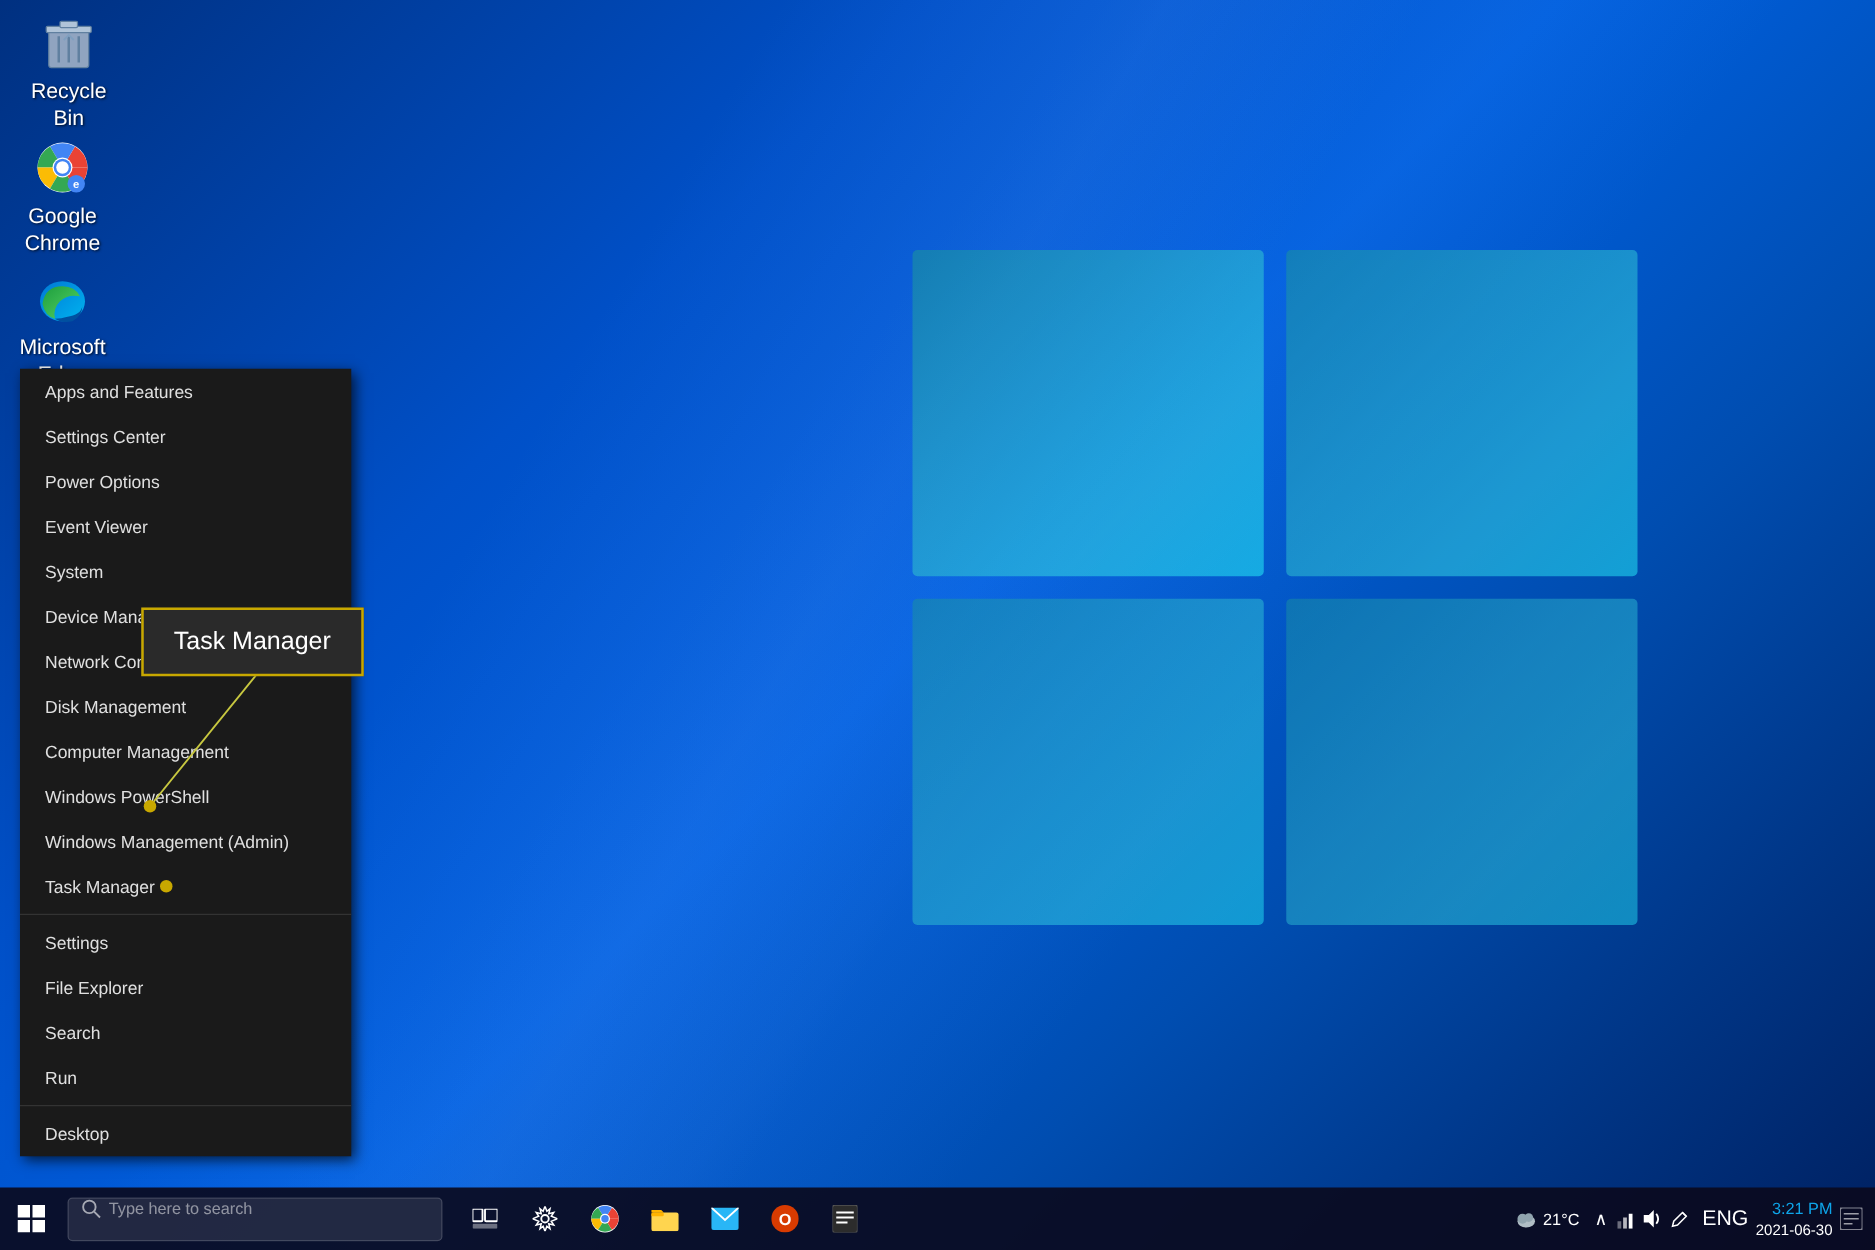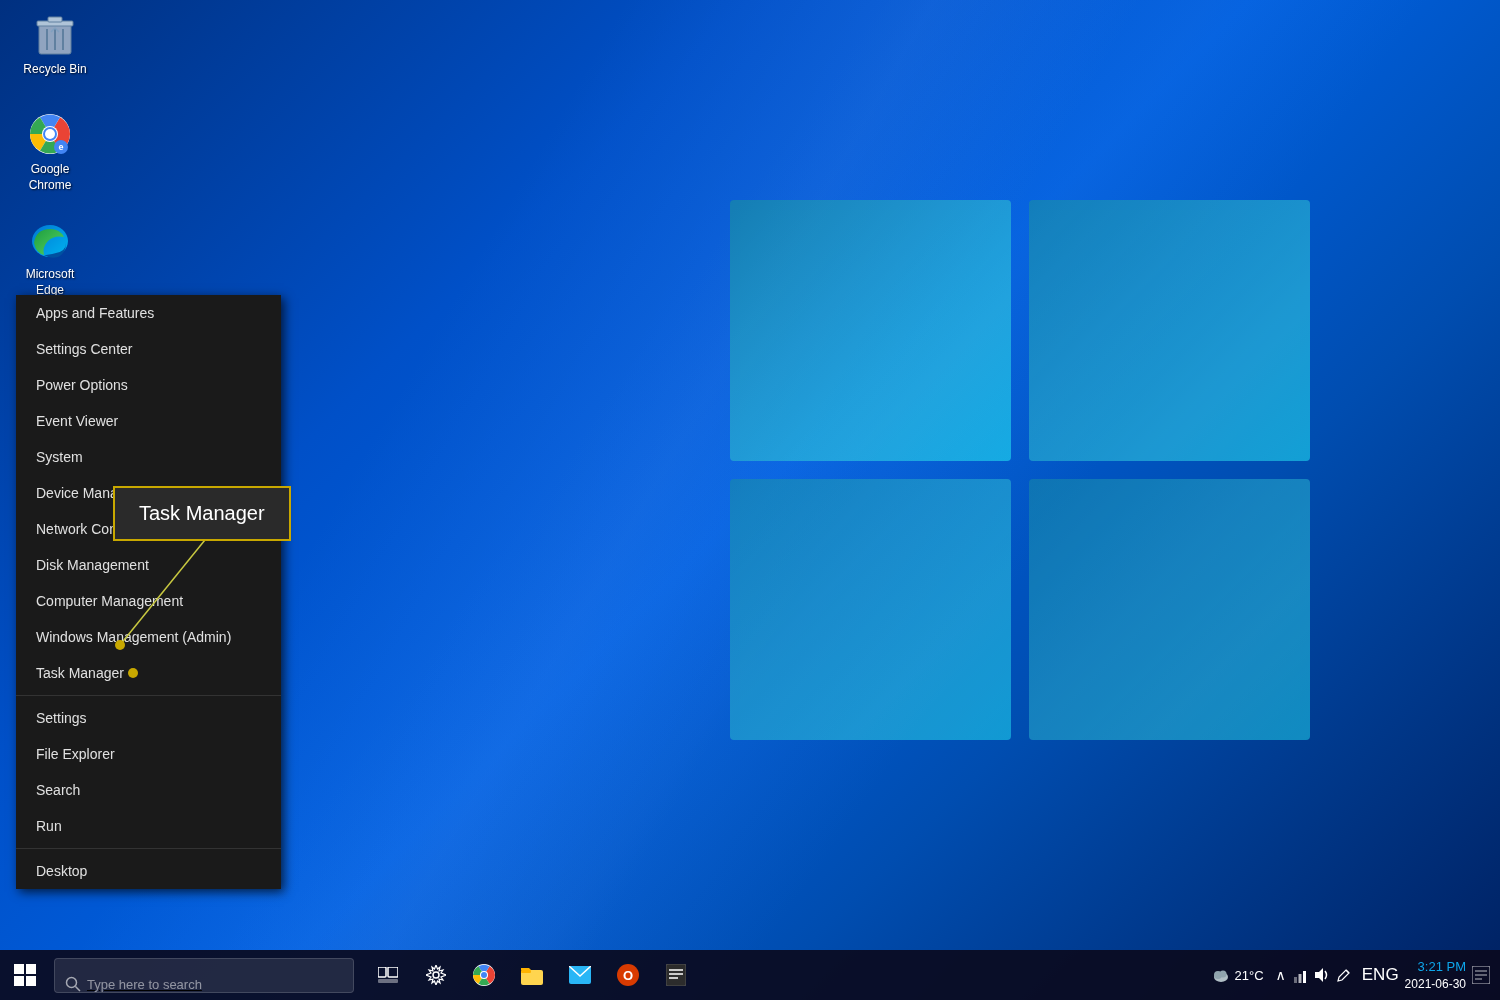--- a/index.html
+++ b/index.html
@@ -74,21 +74,21 @@
       width: 80px;
       cursor: pointer;
     }
     .desktop-icon .icon-img {
       width: 48px;
       height: 48px;
       margin-bottom: 4px;
     }
     .desktop-icon .icon-label {
       color: white;
-      font-size: 12px;
+      font-size: 17px;
       text-align: center;
       text-shadow: 1px 1px 2px rgba(0,0,0,0.8);
       line-height: 1.3;
     }
 
     
     .recycle-icon {
       top: 10px;
       left: 15px;
     }
@@ -193,24 +193,23 @@
     }
 
     .taskbar-search {
       flex: 0 0 300px;
       height: 35px;
       background: rgba(255,255,255,0.1);
       border: 1px solid rgba(255,255,255,0.15);
       border-radius: 4px;
       margin: 0 4px;
       display: flex;
-      align-items: flex-end;
+      align-items: flex-start;
       padding: 0 10px;
       cursor: pointer;
-      text-decoration: underline;
     }
 
     .taskbar-center-icons {
       display: flex;
       align-items: center;
       margin-left: 8px;
       gap: 4px;
     }
 
     .taskbar-icon {
@@ -358,20 +357,23 @@
     <div class="menu-item">
       <span>Network Connections</span>
     </div>
     <div class="menu-item">
       <span>Disk Management</span>
     </div>
     <div class="menu-item">
       <span>Computer Management</span>
     </div>
     <div class="menu-item">
+      <span>Windows PowerShell</span>
+    </div>
+    <div class="menu-item">
       <span>Windows Management (Admin)</span>
     </div>
     <div class="menu-item" style="display:flex;align-items:center;justify-content:flex-start;">
       <span>Task Manager</span>
       <span class="yellow-dot"></span>
     </div>
     <div class="menu-separator"></div>
     <div class="menu-item">
       <span>Settings</span>
     </div>

